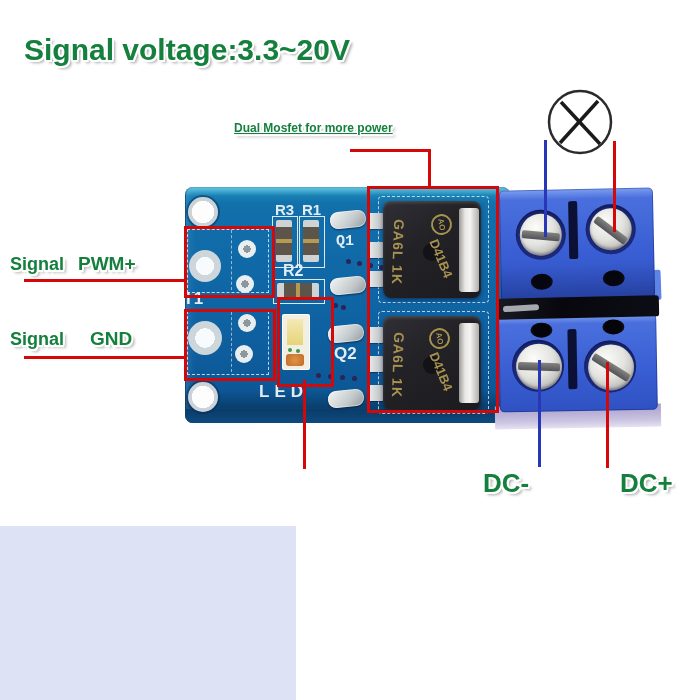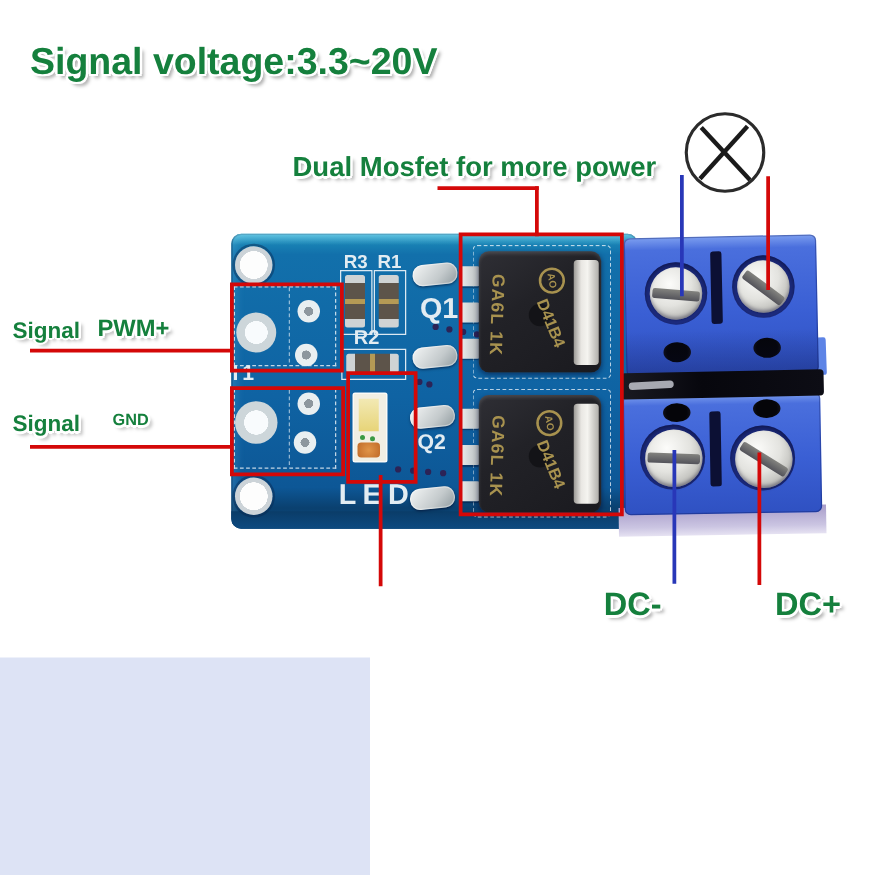--- a/index.html
+++ b/index.html
@@ -67,25 +67,25 @@
   
   #logo-block{position:absolute;left:0;top:526px;width:296px;height:174px;background:#dde3f5;z-index:3;}
   .z30{z-index:30;}
 </style>
 </head>
 <body>
 
 <div id="stage">
 
   <div class="cap" style="left:24px;top:33px;font-size:30px;">Signal voltage:3.3~20V</div>
-  <div class="cap" style="left:234px;top:121px;font-size:22px;">Dual Mosfet for more power</div>
+  <div class="cap" style="left:234px;top:121px;font-size:12px;text-decoration:underline;">Dual Mosfet for more power</div>
   <div class="cap" style="left:10px;top:254px;font-size:18px;">Signal</div>
   <div class="cap" style="left:78px;top:253px;font-size:19px;">PWM+</div>
   <div class="cap" style="left:10px;top:329px;font-size:18px;">Signal</div>
-  <div class="cap" style="left:90px;top:328px;font-size:13px;">GND</div>
+  <div class="cap" style="left:90px;top:328px;font-size:19px;">GND</div>
   <div class="cap" style="left:483px;top:468px;font-size:26px;">DC-</div>
   <div class="cap" style="left:620px;top:468px;font-size:26px;">DC+</div>
 
   <svg class="abs z30" style="left:546px;top:88px;" width="68" height="68" viewBox="0 0 68 68">
     <circle cx="34" cy="34" r="31" fill="#ffffff" stroke="#2b2b2b" stroke-width="2.5"></circle>
     <line x1="15" y1="14" x2="54" y2="56" stroke="#1a1a1a" stroke-width="3.5"></line>
     <line x1="52" y1="13" x2="14" y2="55" stroke="#1a1a1a" stroke-width="3.5"></line>
   </svg>
 
   <div class="rline z30" style="left:350px;top:149px;width:81px;height:3px;"></div>
@@ -114,24 +114,24 @@
 
   <div class="padgrp" style="left:187px;top:311px;width:80px;height:62px;"></div>
   <div class="vdash" style="left:231px;top:312px;height:60px;"></div>
   <div class="bigpad" style="left:188px;top:321px;width:34px;height:34px;"></div>
   <div class="smpad" style="left:238px;top:314px;width:18px;height:18px;"></div>
   <div class="smpad" style="left:235px;top:345px;width:18px;height:18px;"></div>
 
   <div class="silk" style="left:186px;top:289px;font-size:17px;letter-spacing:3px;">I1</div>
   <div class="silk" style="left:275px;top:201px;font-size:15px;">R3</div>
   <div class="silk" style="left:302px;top:201px;font-size:15px;">R1</div>
-  <div class="silk" style="left:336px;top:233px;font-size:23px;">Q1</div>
+  <div class="silk" style="left:336px;top:233px;font-size:15px;font-family:Liberation Mono, monospace;">Q1</div>
   <div class="silk" style="left:283px;top:262px;font-size:16px;">R2</div>
   <div class="silk" style="left:334px;top:344px;font-size:17px;">Q2</div>
-  <div class="silk" style="left:259px;top:382px;font-size:23px;letter-spacing:5px;margin-left:12px;">LED</div>
+  <div class="silk" style="left:259px;top:382px;font-size:17px;letter-spacing:5px;">LED</div>
 
   <div class="res-outline" style="left:272px;top:216px;width:24px;height:50px;"></div>
   <div class="resV" style="left:276px;top:220px;"></div>
   <div class="res-outline" style="left:299px;top:216px;width:24px;height:50px;"></div>
   <div class="resV" style="left:303px;top:220px;"></div>
   <div class="res-outline" style="left:273px;top:279px;width:50px;height:23px;"></div>
   <div class="resH" style="left:277px;top:283px;"></div>
 
   <div class="abs" style="left:282px;top:314px;width:26px;height:54px;background:#f1efe4;border:1.5px solid rgba(255,255,255,.9);border-radius:2px;z-index:12;">
     <div class="abs" style="left:4px;top:4px;width:16px;height:26px;background:linear-gradient(180deg,#f2e9b4,#e7d478);"></div>

